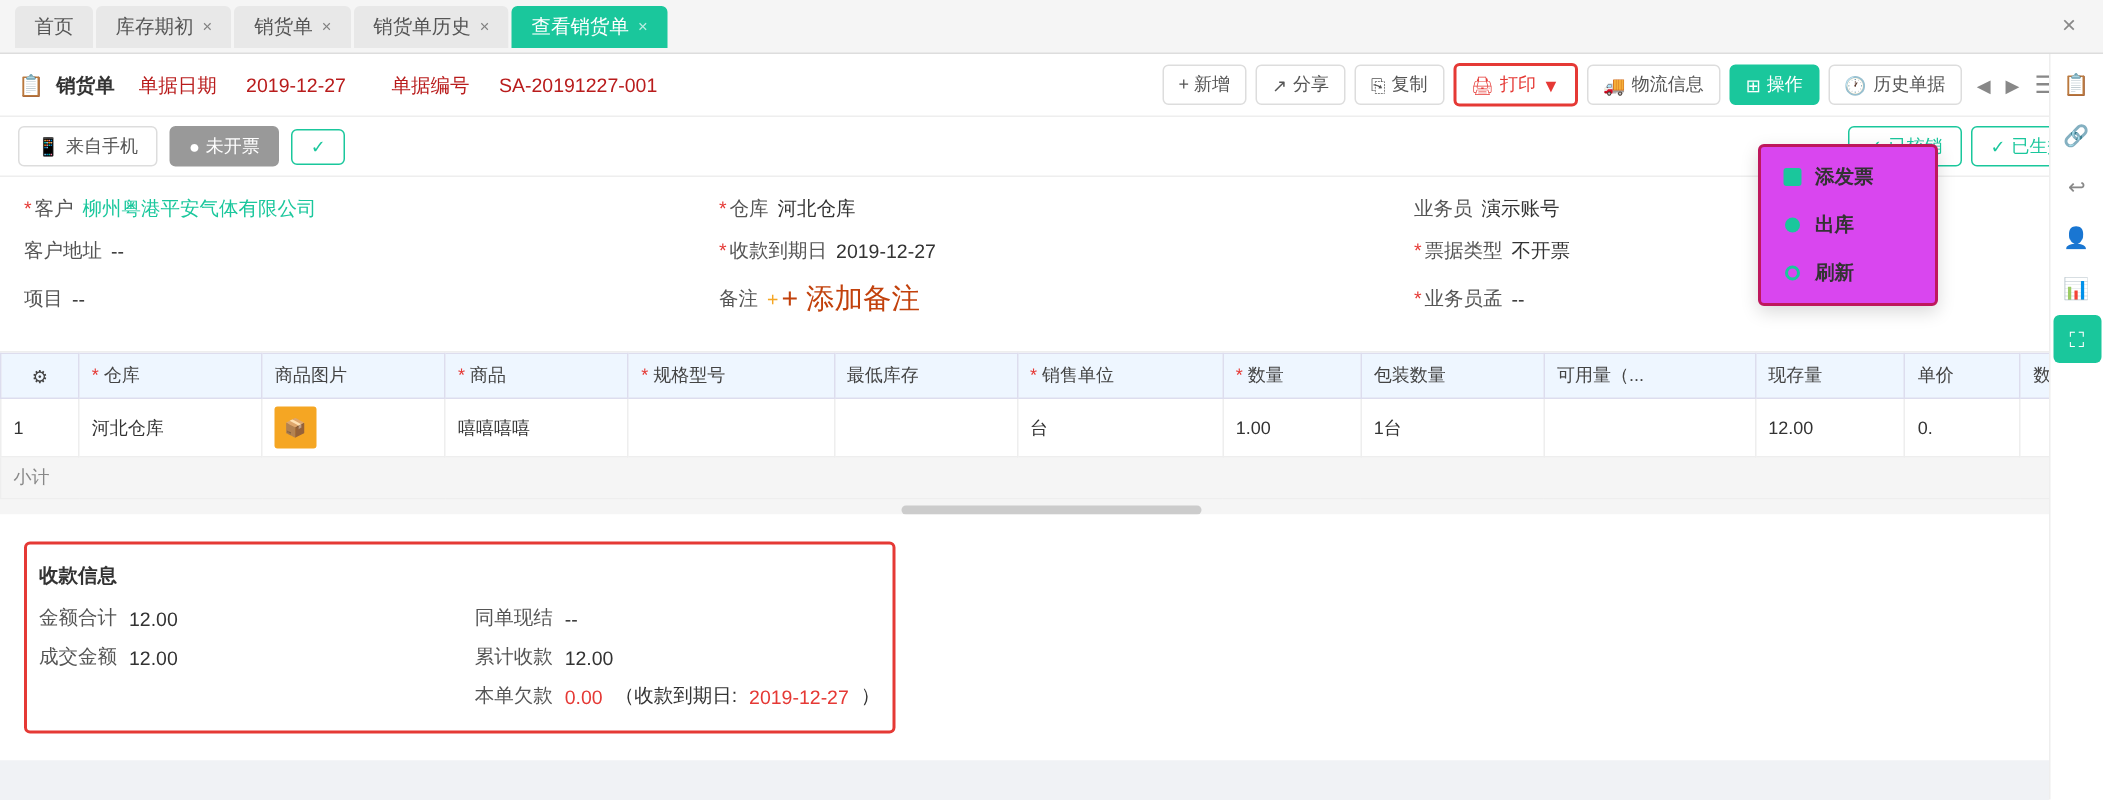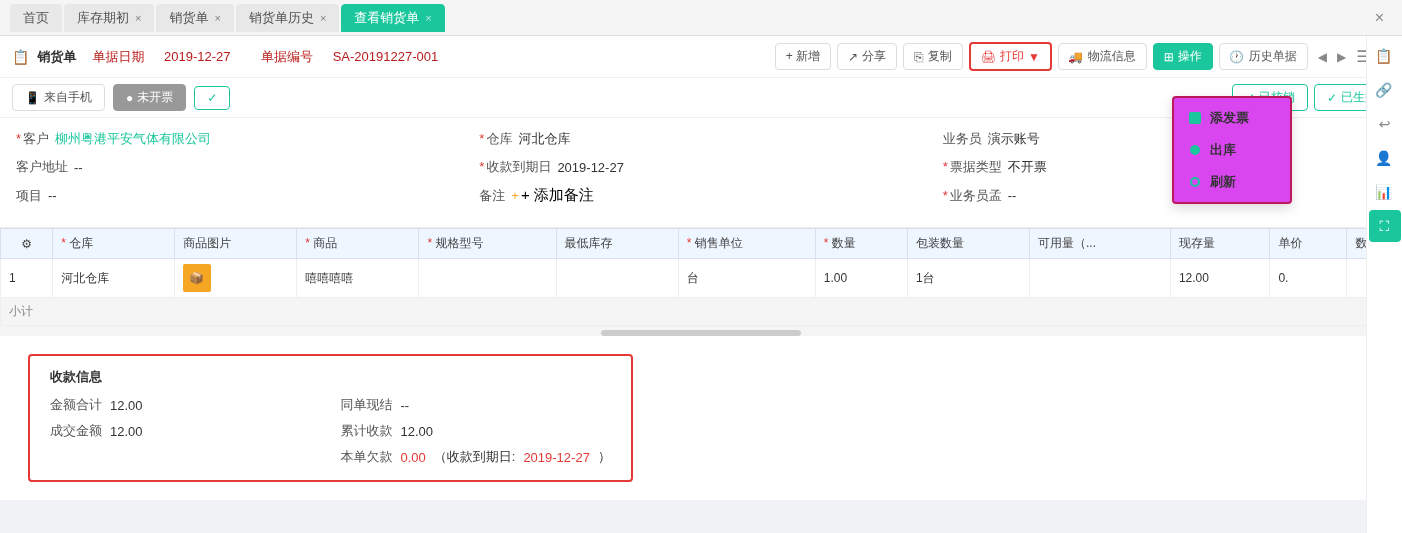--- a/index.html
+++ b/index.html
@@ -76,22 +76,22 @@
       white-space: nowrap; color: #444; font-weight: normal;
     }
     thead th .required { color: #e53935; }
     tbody td { padding: 5px 8px; border: 1px solid #eee; color: #333; }
     tbody tr:nth-child(even) { background: #fafafa; }
     .subtotal-row td { background: #f5f5f5; font-size: 12px; color: #888; }
     .gear-th { background: #eef6ff; text-align: center; }
 
     
     .payment-section {
-      margin: 10px 16px; border: 2px solid #e53935; border-radius: 4px;
-      padding: 12px 20px; background: #fff; display: inline-block; min-width: 520px;
+      margin: 10px 4px; border: 2px solid #e53935; border-radius: 4px;
+      padding: 12px 8px; background: #fff; display: inline-block; min-width: 520px;
     }
     .payment-title { font-weight: bold; font-size: 13px; margin-bottom: 8px; }
     .payment-grid { display: grid; grid-template-columns: 1fr 1fr; gap: 4px 20px; }
     .payment-row { display: flex; align-items: center; gap: 8px; font-size: 13px; padding: 2px 0; }
     .payment-label { color: #555; white-space: nowrap; }
     .payment-value { color: #333; }
     .payment-value.red { color: #e53935; }
 
     
     .dropdown-overlay {
@@ -260,21 +260,21 @@
     </div>
     <div class="form-row">
       <div class="form-field">
         <span class="form-label">项目</span>
         <span class="form-value">--</span>
       </div>
       <div class="form-field">
         <span class="form-label">备注</span>
         <span class="add-note">
           <span>+</span>
-          <span style="color:#000000;font-size:15px;">+ 添加备注</span>
+          <span style="color:#c2410c;font-size:19px;">+ 添加备注</span>
         </span>
       </div>
       <div class="form-field">
         <span class="form-label required">业务员孟</span>
         <span class="form-value">--</span>
       </div>
     </div>
   </div>
 
   <div class="table-wrapper">

